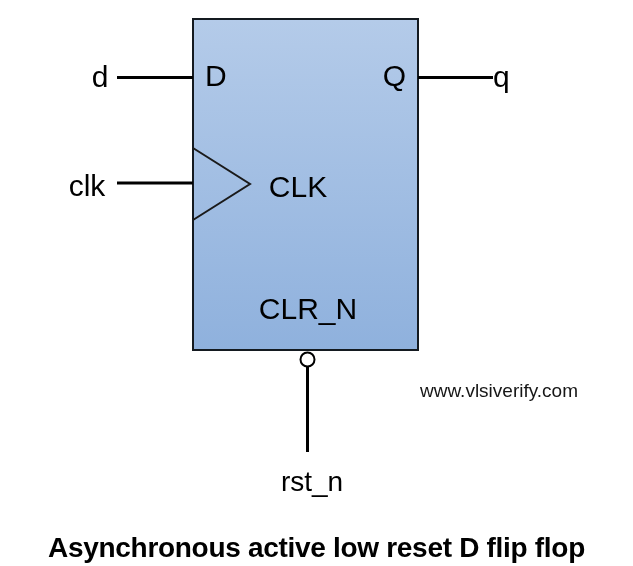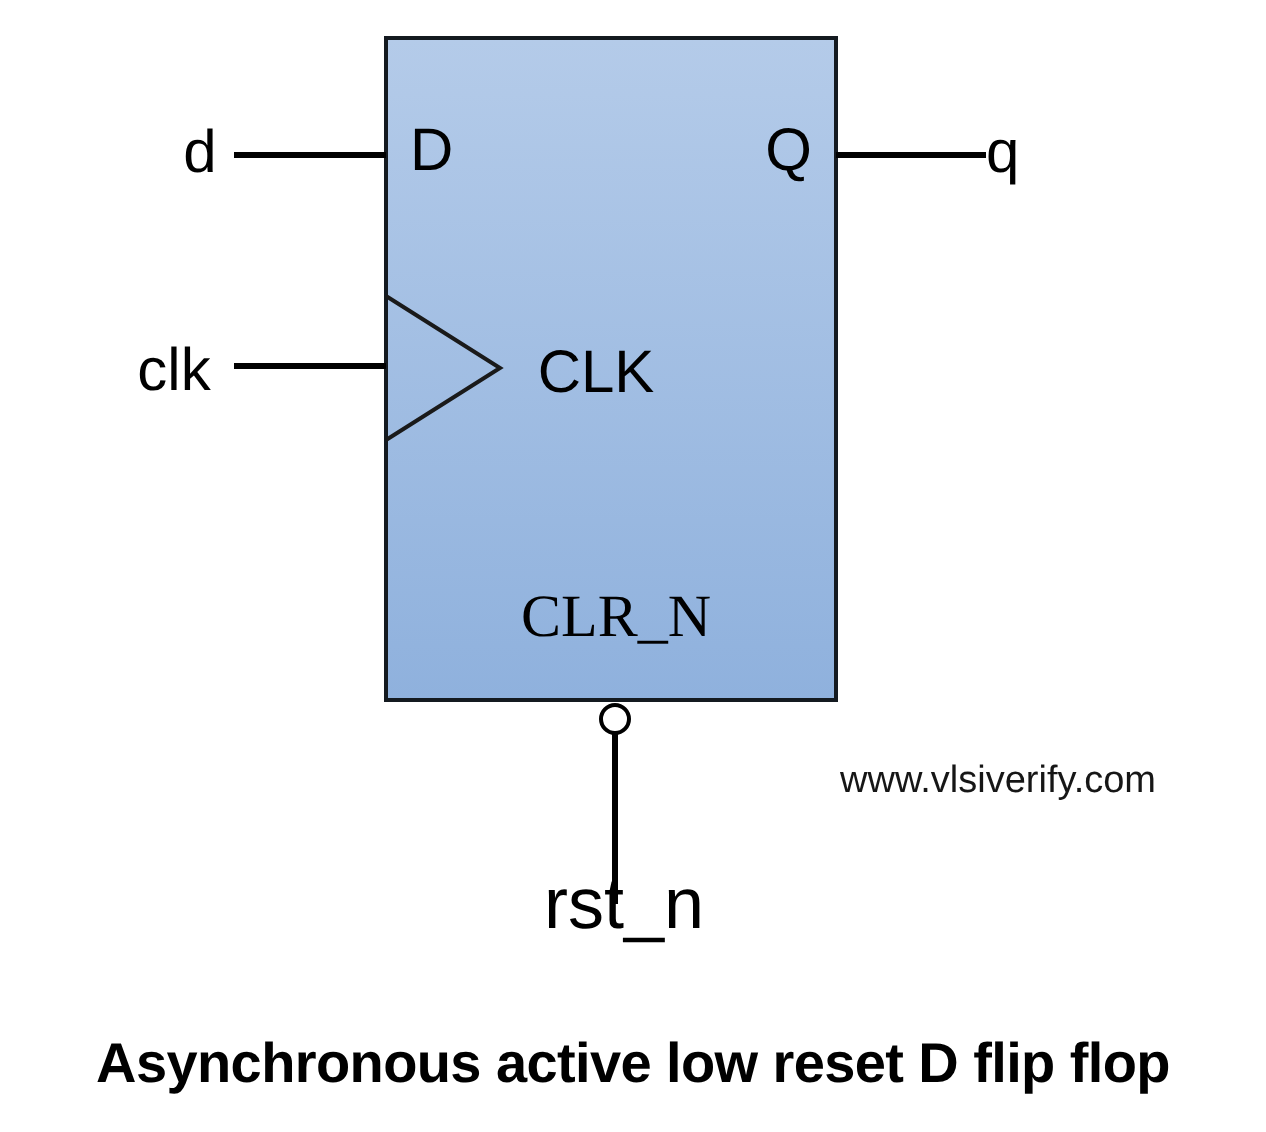--- a/index.html
+++ b/index.html
@@ -43,39 +43,39 @@
     font-size: 30px;
     line-height: 1;
     white-space: nowrap;
     color: var(--text);
   }
   .lbl.center { text-align: center; }
   .lbl.right  { text-align: right; }
   .signal-d    { left: 80px;  top: 62px;  width: 40px; }
   .signal-q    { left: 493px; top: 62px;  width: 44px; }
   .signal-clk  { left: 56px;  top: 171px; width: 62px; }
-  .signal-rst  { left: 252px; top: 434px; width: 120px; font-size: 36px; }
+  .signal-rst  { left: 252px; top: 468px; width: 120px; font-size: 28px; }
   .port-d      { left: 205px; top: 61px; }
   .port-q      { left: 370px; top: 61px;  width: 36px; }
   .port-clk    { left: 266px; top: 172px; width: 64px; }
-  .port-clr    { left: 248px; top: 294px; width: 120px; font-family: Liberation Serif, serif; }
+  .port-clr    { left: 248px; top: 294px; width: 120px; }
   .watermark {
     position: absolute;
     left: 368px;
     top: 380px;
     width: 210px;
     font-size: 19px;
     line-height: 1.2;
     text-align: right;
     color: var(--watermark);
   }
   .caption {
     position: absolute;
     left: 0;
-    top: 516px;
+    top: 532px;
     width: 633px;
     text-align: center;
     font-size: 28px;
     font-weight: bold;
     letter-spacing: -0.3px;
     color: var(--text);
   }
 </style>
 </head>
 <body>

